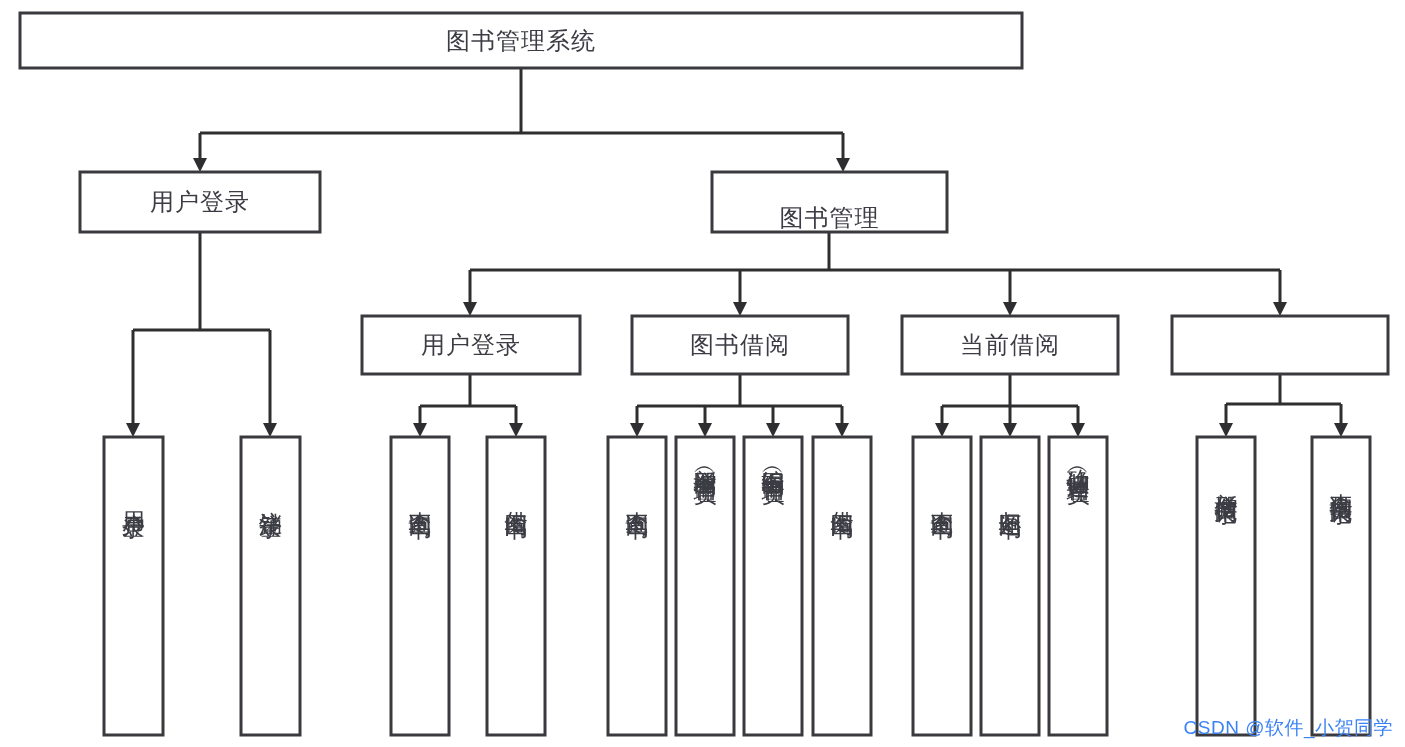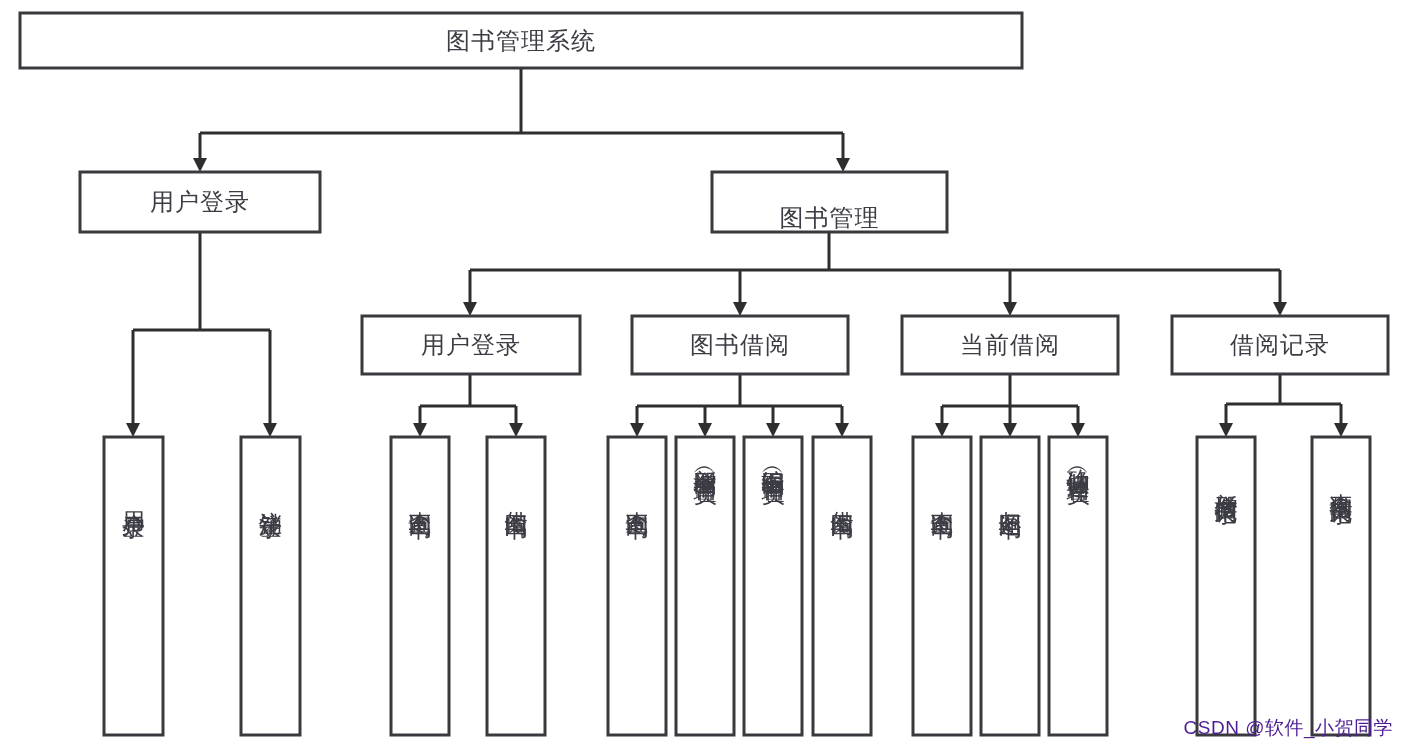--- a/index.html
+++ b/index.html
@@ -72,21 +72,21 @@
     letter-spacing: 1px;
     color: #3c3c44;
     white-space: nowrap;
   }
   #watermark {
     position: absolute;
     right: 12px;
     bottom: 6px;
     font-family: "Liberation Sans", "DejaVu Sans", sans-serif;
     font-size: 19px;
-    color: #4c1d95;
+    color: #3b82f6;
     letter-spacing: 0.5px;
     white-space: nowrap;
     pointer-events: none;
   }
 </style>
 </head>
 <body>
 
 <div id="diagram-root">
 
@@ -216,23 +216,20 @@
   </div>
 
   <div class="hlabel-wrap" style="left:902px; top:316px; width:216px; height:58px;">
     <span class="hlabel-text">当前借阅</span>
   </div>
 
   <div class="hlabel-wrap" style="left:632px; top:316px; width:216px; height:58px;">
     <span class="hlabel-text">图书借阅</span>
   </div>
 
-  <div class="hlabel-wrap" style="left:1172px; top:316px; width:216px; height:58px;">
-    <span class="hlabel-text">借阅记录</span>
-  </div>
 
   <div class="vlabel-wrap" style="left:104px; top:437px; width:59px; height:298px; padding-top:56px;">
     <span class="vlabel-text">用户登录</span>
   </div>
 
   <div class="vlabel-wrap" style="left:241px; top:437px; width:59px; height:298px; padding-top:56px;">
     <span class="vlabel-text">注销登录</span>
   </div>
 
   <div class="vlabel-wrap" style="left:391px; top:437px; width:58px; height:298px; padding-top:56px;">

